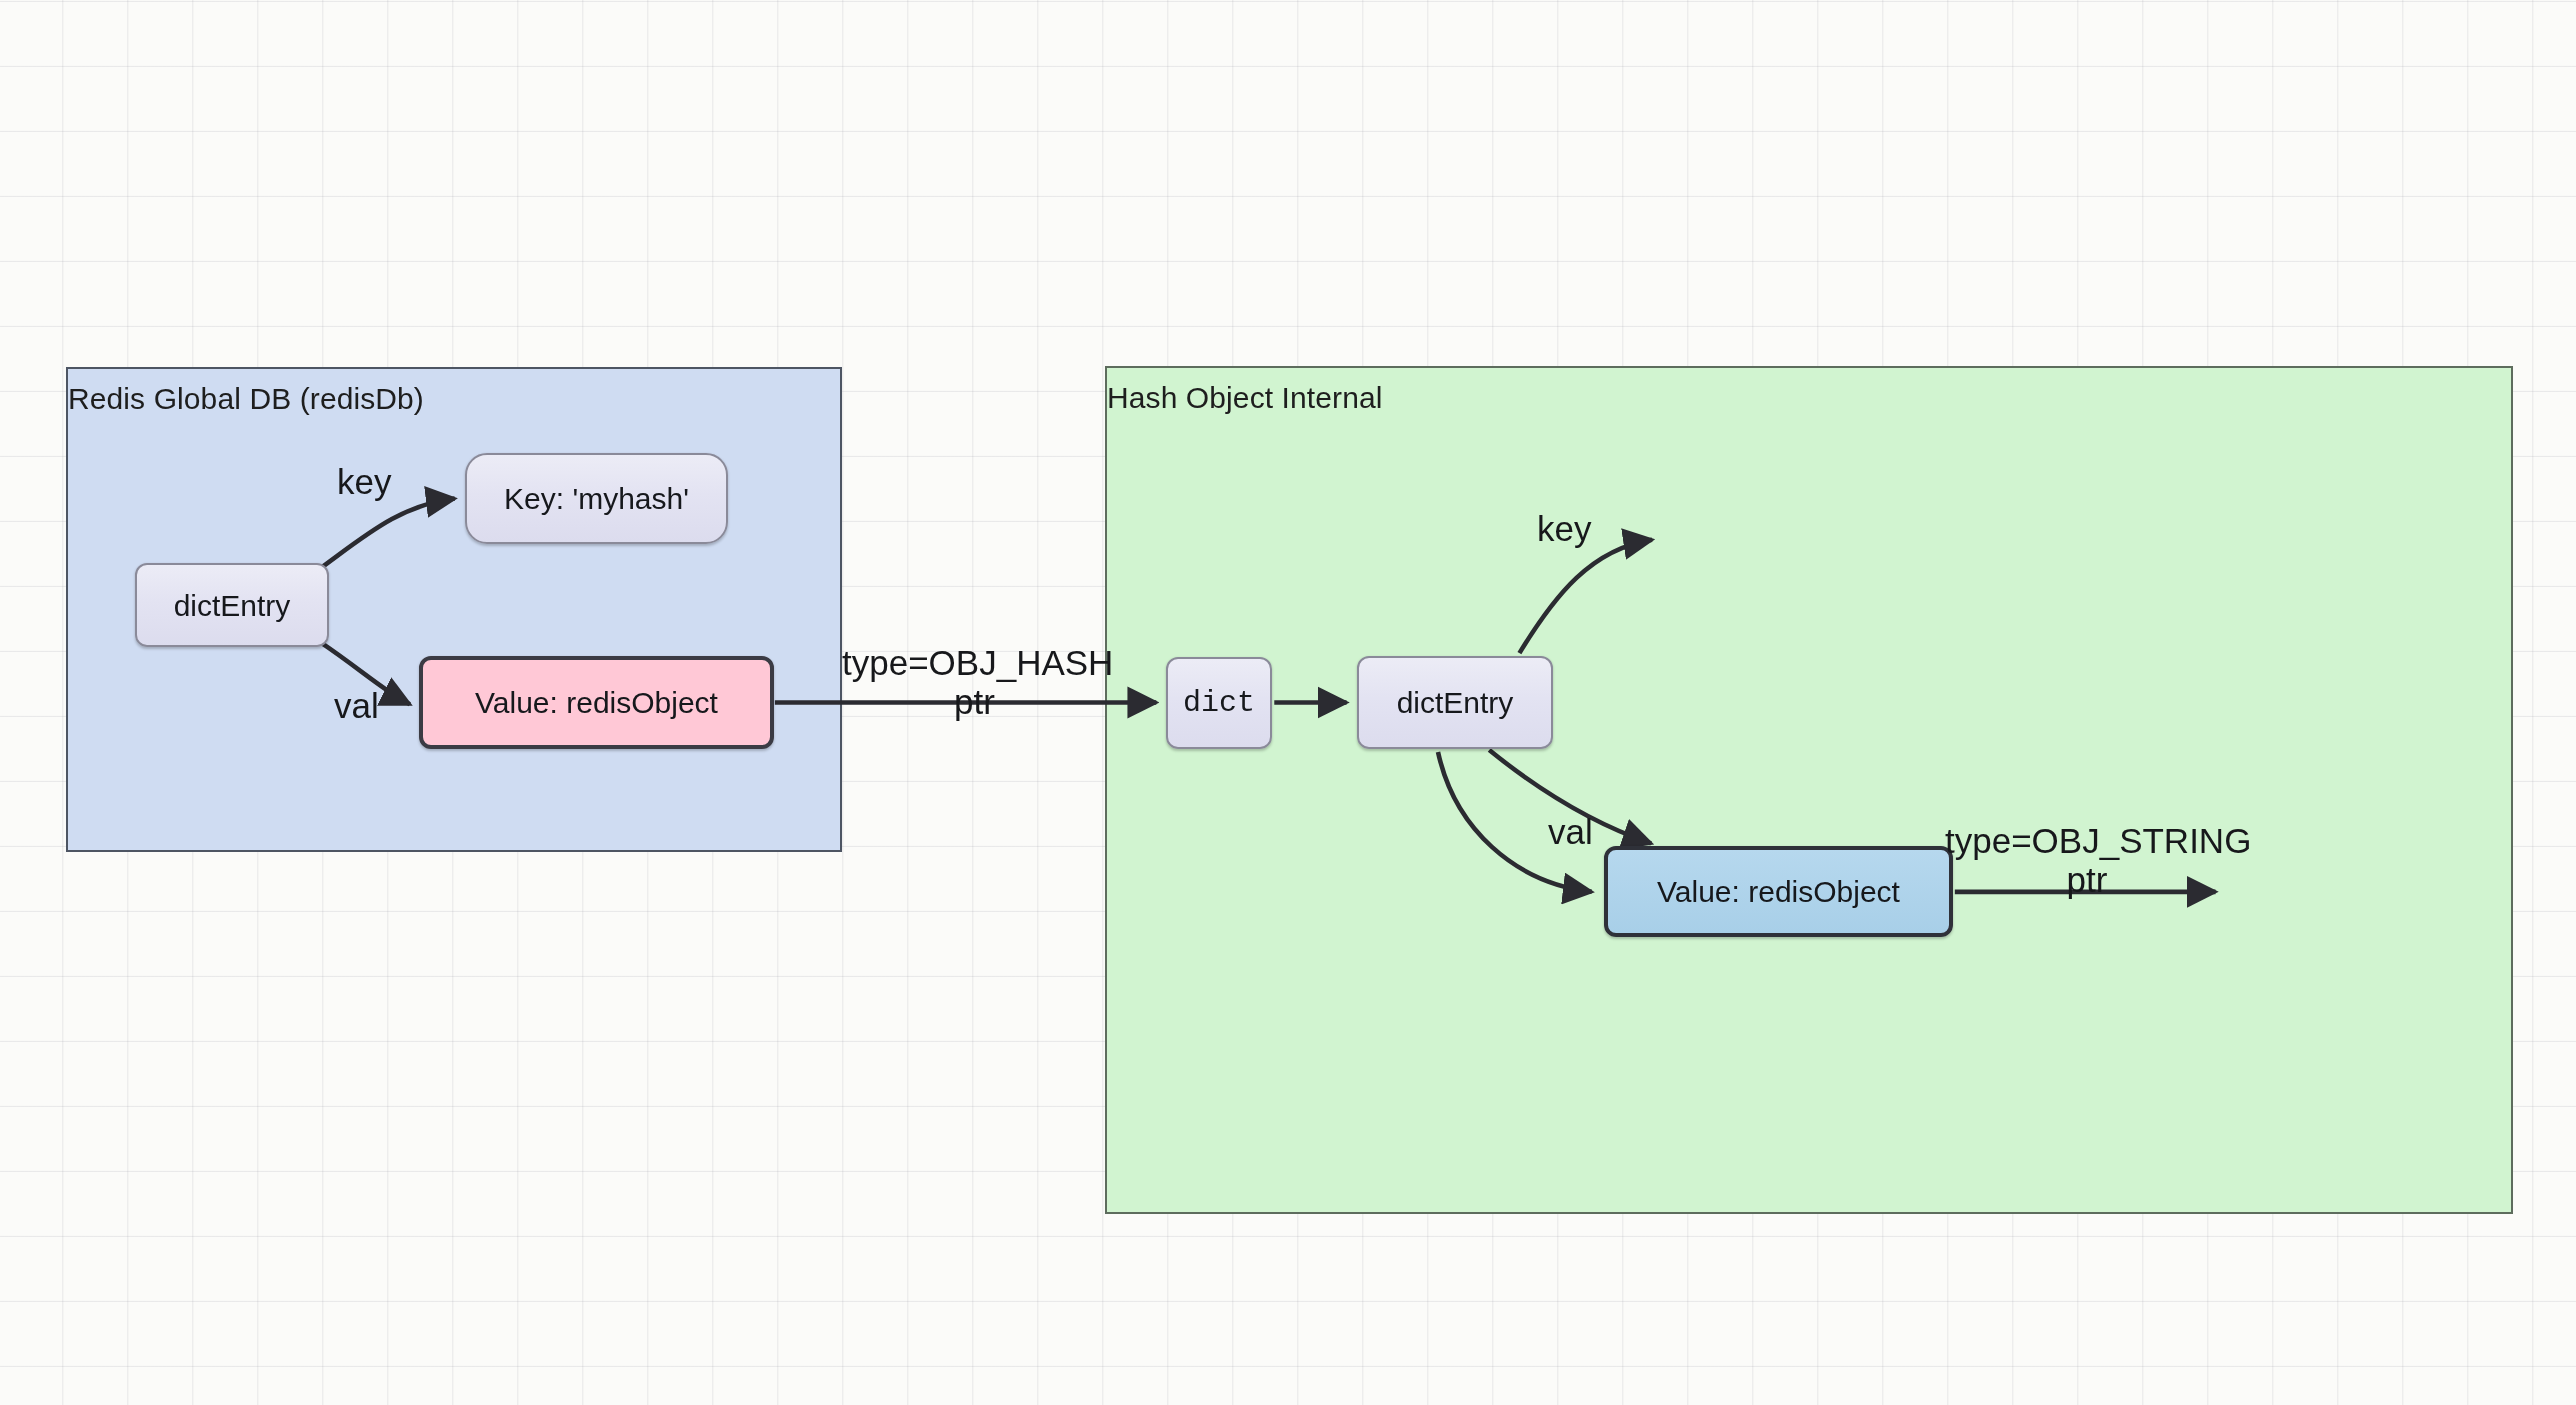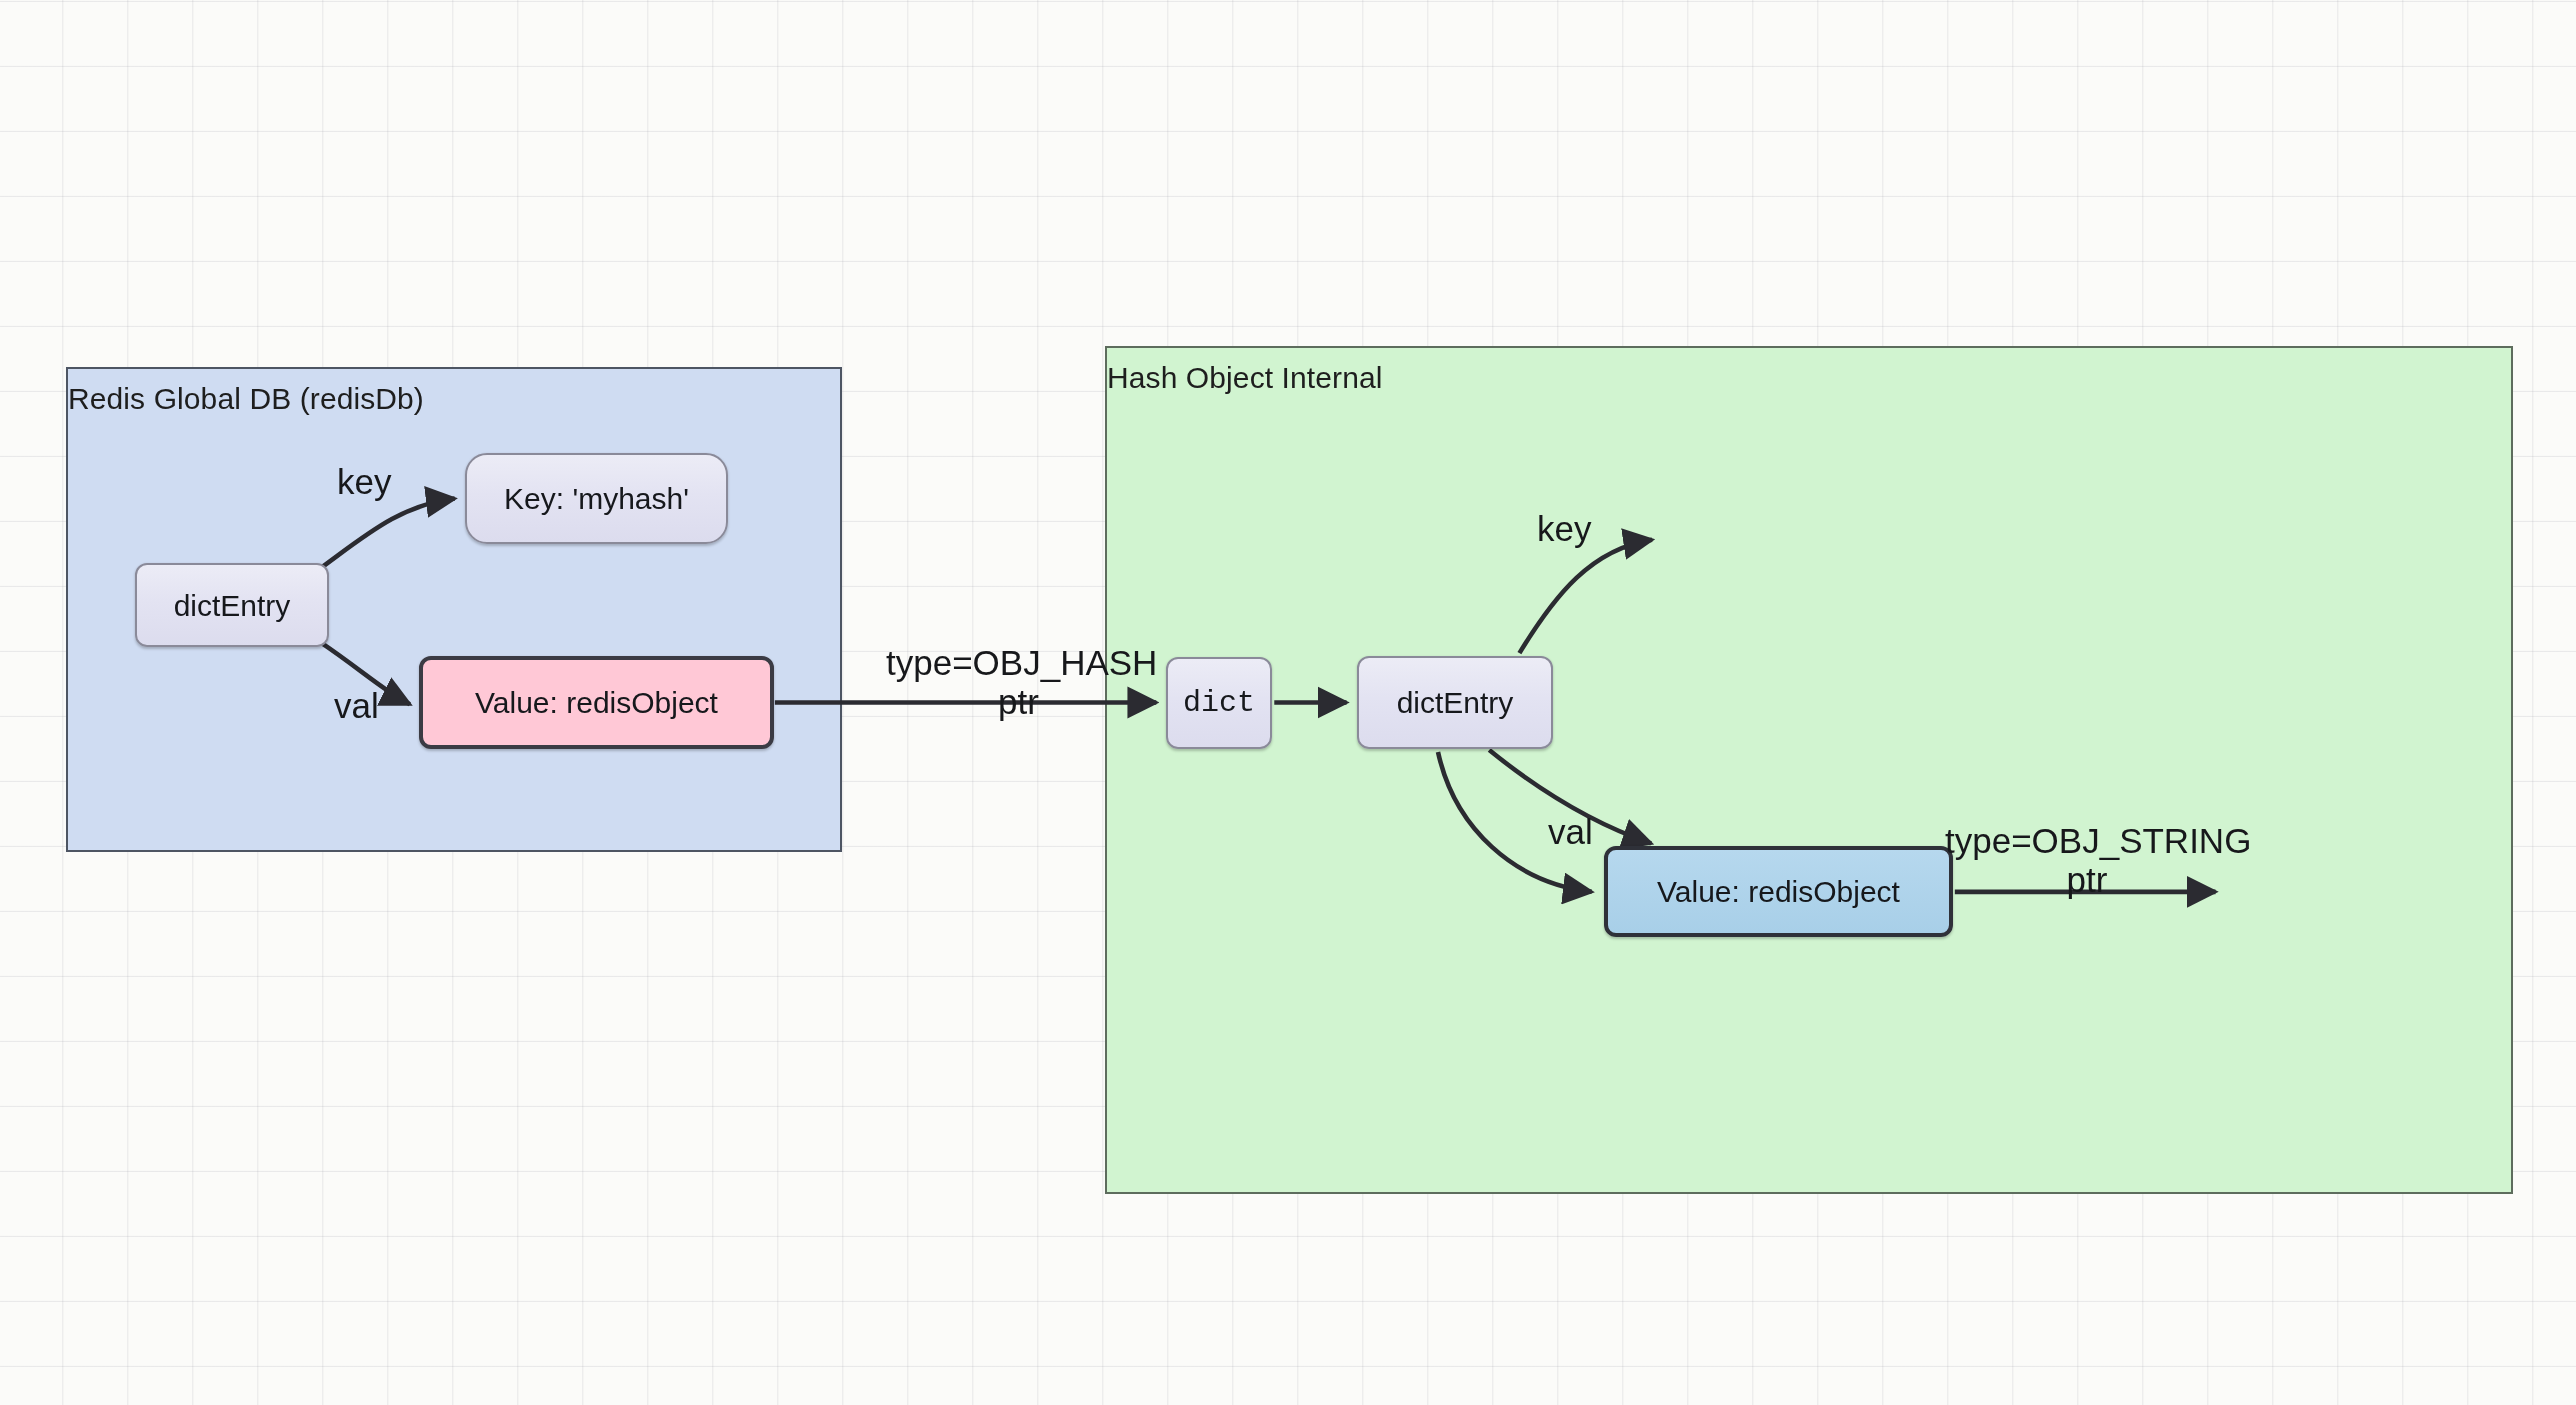--- a/index.html
+++ b/index.html
@@ -94,21 +94,21 @@
 </style>
 </head>
 <body>
 
 <div id="canvas">
 
   <div class="cluster cluster-blue" style="left:66px; top:367px; width:776px; height:485px;">
     <div class="cluster-title">Redis Global DB (redisDb)</div>
   </div>
 
-  <div class="cluster cluster-green" style="left:1105px; top:346px; width:1408px; height:848px;">
+  <div class="cluster cluster-green" style="left:1105px; top:366px; width:1408px; height:848px;">
     <div class="cluster-title">Hash Object Internal</div>
   </div>
 
   <svg id="svg-layer" viewBox="0 0 2816 1536" xmlns="http://www.w3.org/2000/svg">
     <defs>
       <marker id="arrow" viewBox="0 0 10 10" refX="9" refY="5" markerWidth="7" markerHeight="7" orient="auto-start-reverse">
         <path d="M 0 0 L 10 5 L 0 10 z" fill="#2b2b31"></path>
       </marker>
     </defs>
 
@@ -156,21 +156,21 @@
 
 
   <div class="edge-label" style="left:337px; top:462px;">
     <span>key</span>
   </div>
 
   <div class="edge-label" style="left:334px; top:686px;">
     <span>val</span>
   </div>
 
-  <div class="edge-label" style="left:842px; top:643px; width:265px;padding-left:44px;">
+  <div class="edge-label" style="left:842px; top:643px; width:265px;">
     <span class="lbl-line">type=OBJ_HASH</span>
     <span class="lbl-line">ptr</span>
   </div>
 
   <div class="edge-label" style="left:1537px; top:509px;">
     <span>key</span>
   </div>
 
   <div class="edge-label" style="left:1548px; top:812px;">
     <span>val</span>

